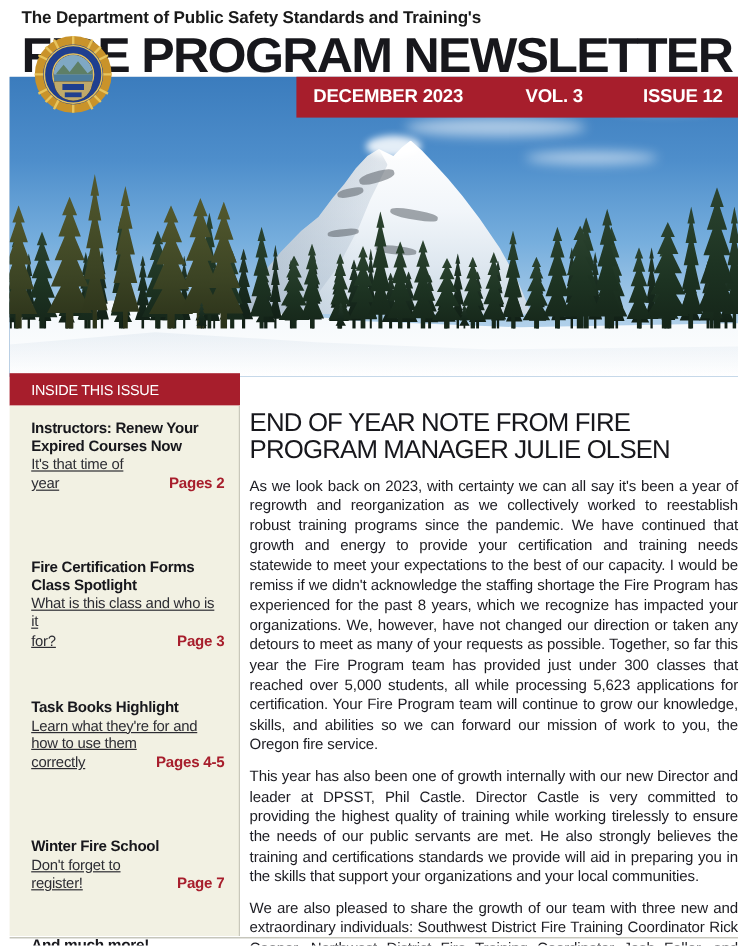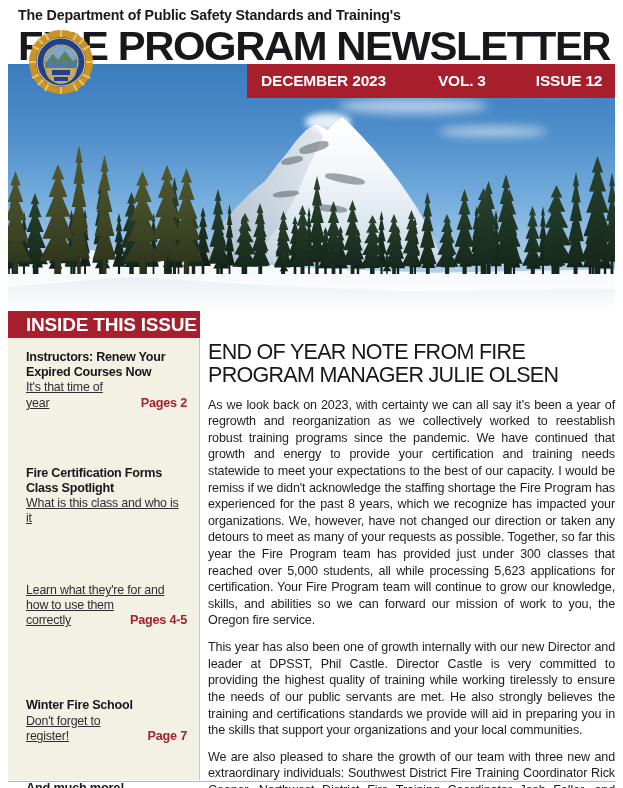--- a/index.html
+++ b/index.html
@@ -180,22 +180,22 @@
     top: 311px;
     left: 8px;
     width: 192px;
     height: 27px;
     background: #a71e2c;
     display: flex;
     align-items: center;
   }
   .inside-bar span {
     color: #ffffff;
-    font-weight: bold;
-    font-size: 19px;
+    font-weight: normal;
+    font-size: 12px;
     letter-spacing: -0.2px;
     margin-left: 18px;
   }
 
   .sidebar {
     position: absolute;
     top: 338px;
     left: 8px;
     width: 192px;
     height: 442px;
@@ -449,23 +449,28 @@
       <div class="toc-desc">It's that time of</div>
       <div class="toc-row">
         <div class="toc-desc">year</div>
         <div class="toc-pages">Pages 2</div>
       </div>
     </div>
 
     <div class="toc-item" style="top:128px;">
       <div class="toc-title">Fire Certification Forms Class Spotlight</div>
       <div class="toc-desc">What is this class and who is it</div>
+      <div class="toc-row">
+        <div class="toc-desc">for?</div>
+        <div class="toc-pages">Page 3</div>
+      </div>
     </div>
 
     <div class="toc-item" style="top:244px;">
+      <div class="toc-title">Task Books Highlight</div>
       <div class="toc-desc">Learn what they're for and how to use them</div>
       <div class="toc-row">
         <div class="toc-desc">correctly</div>
         <div class="toc-pages">Pages 4-5</div>
       </div>
     </div>
 
     <div class="toc-item" style="top:360px;">
       <div class="toc-title">Winter Fire School</div>
       <div class="toc-desc">Don't forget to</div>

